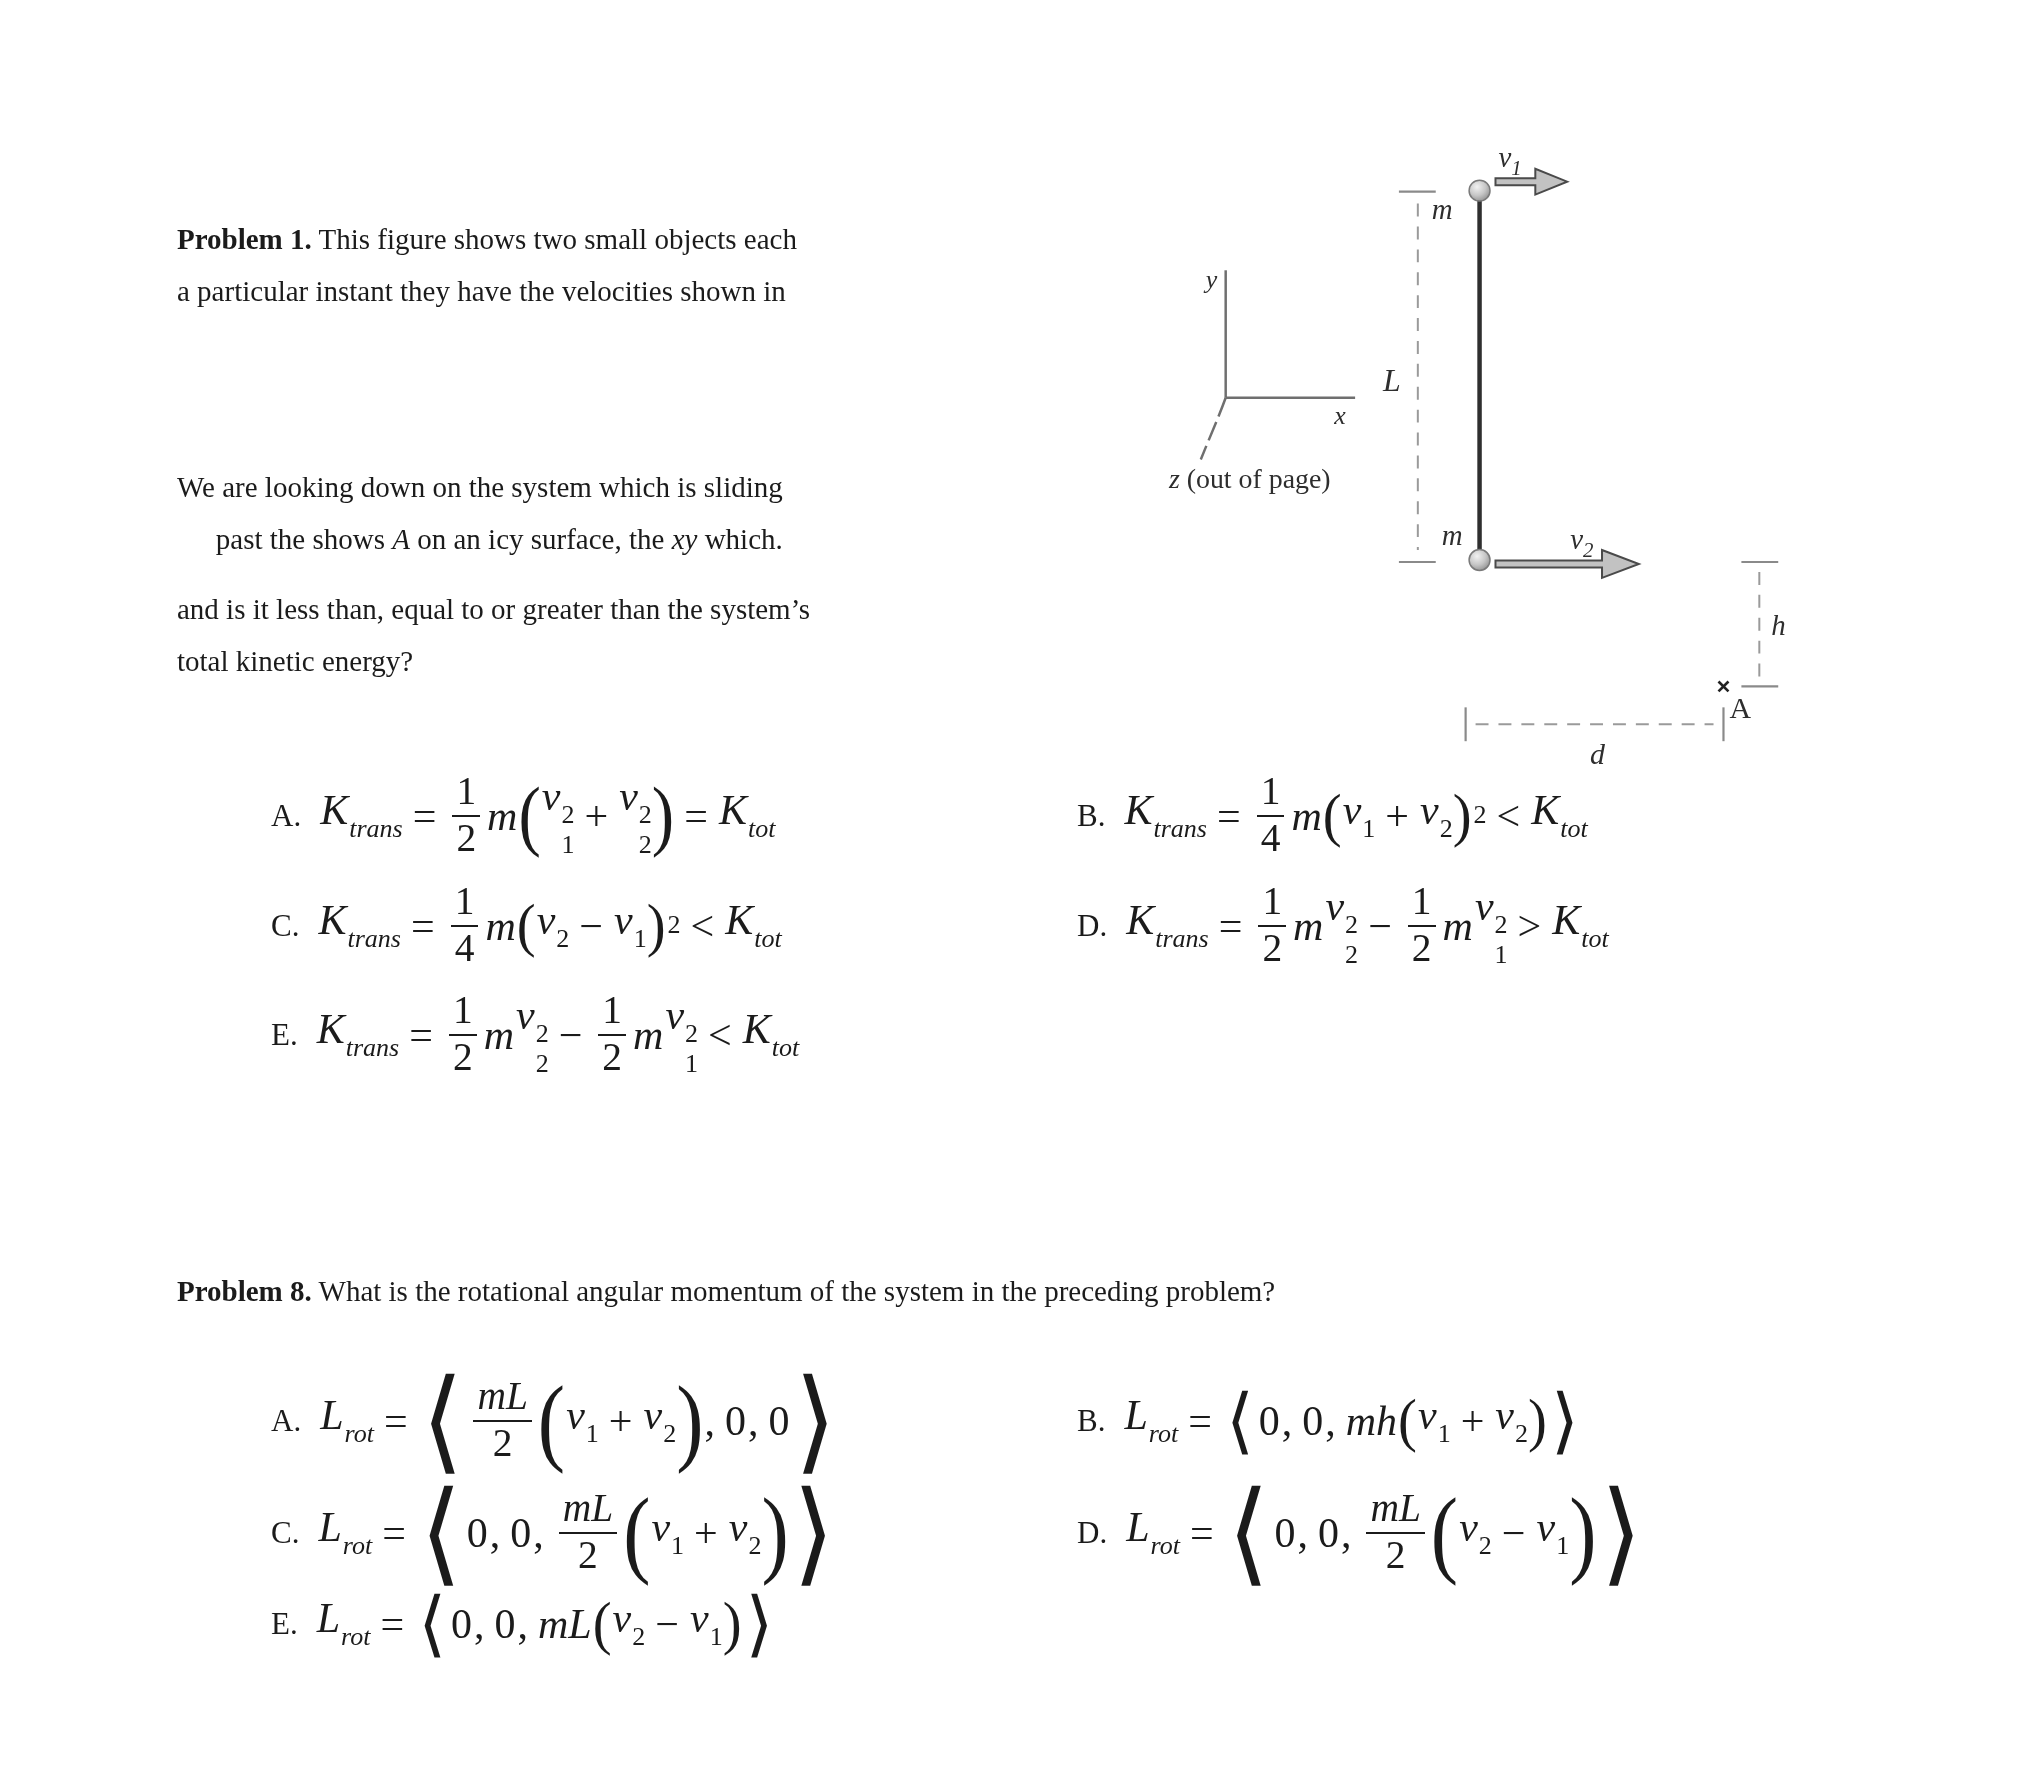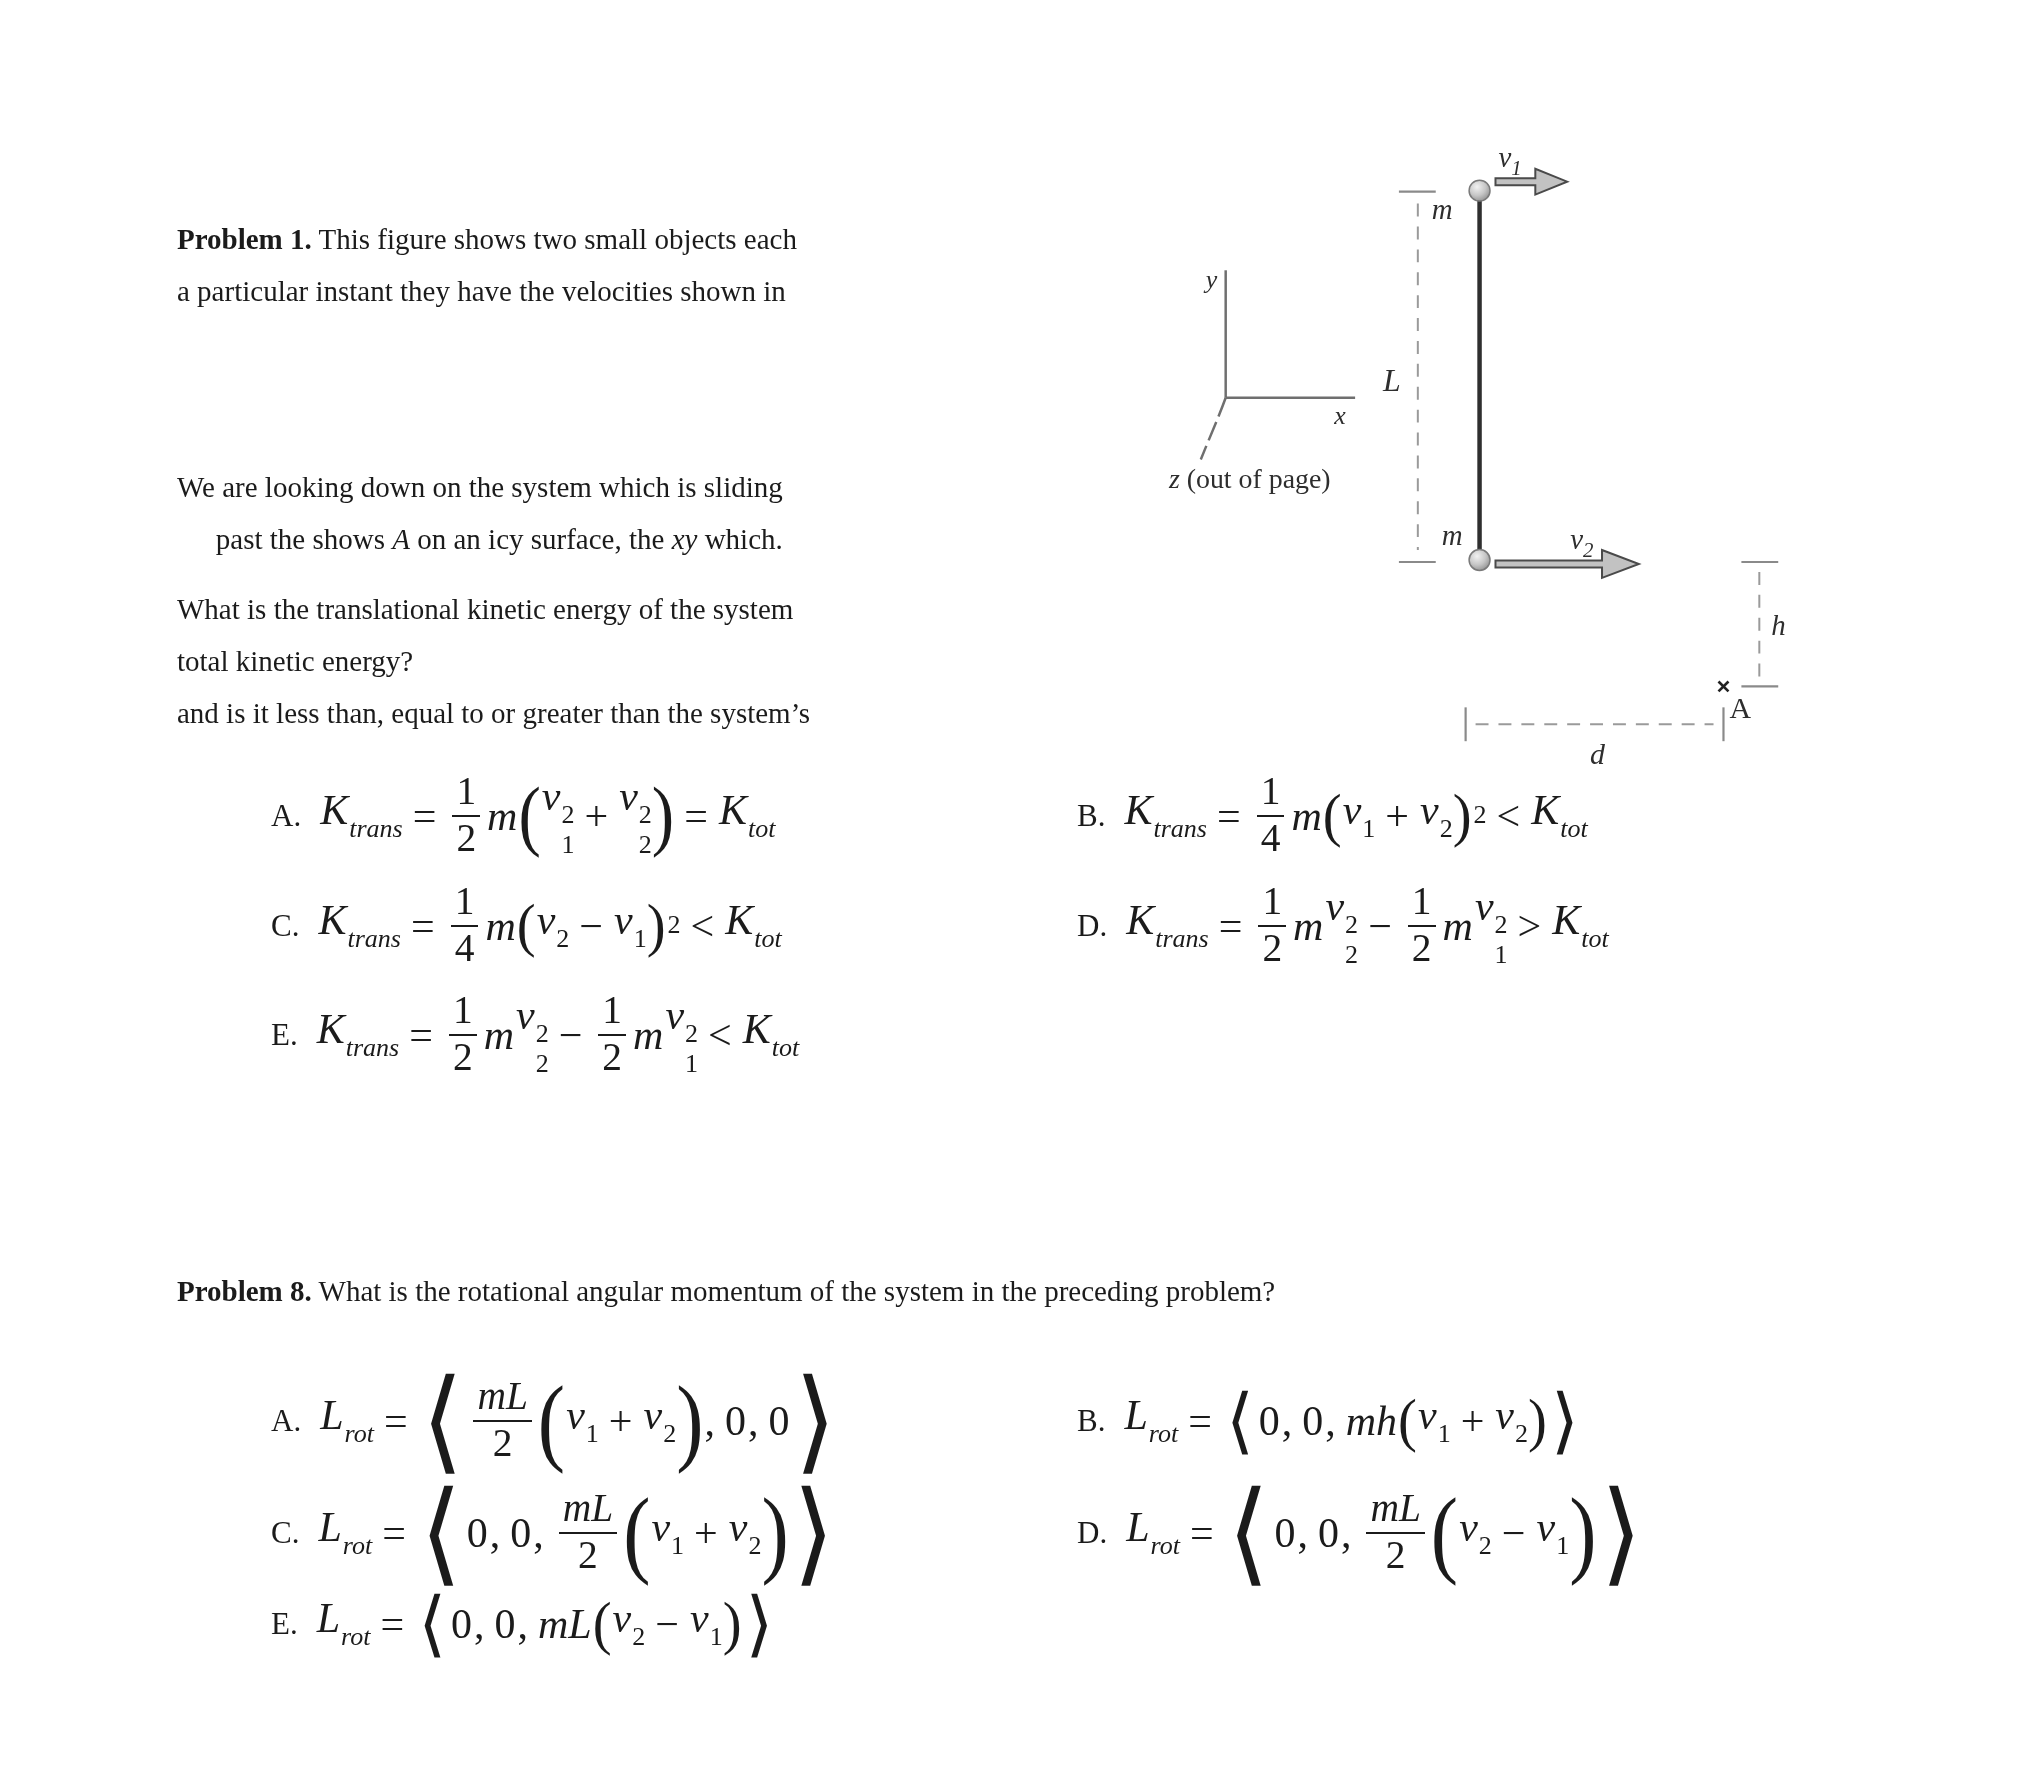--- a/index.html
+++ b/index.html
@@ -53,23 +53,22 @@
 
 <div class="para" id="para1" style="left:177px;top:213px;">
     <div class="tline"><span class="bold">Problem 1.</span><span> This figure shows two small objects each</span></div>
     <div class="tline"><span>a particular instant they have the velocities shown in</span></div>
   </div>
 <div class="para" id="para2" style="left:177px;top:461px;text-align:right;">
     <div class="tline"><span>We are looking down on the system which is sliding</span></div>
     <div class="tline"><span>past the shows </span><span class="it">A</span><span> on an icy surface, the </span><span class="it">xy</span><span> which.</span></div>
   </div>
 <div class="para" id="para3" style="left:177px;top:583px;">
-    <div class="tline"><span>What is the translational kinetic energy of the system</span></div>
+    <div class="tline"><span>and is it less than, equal to or greater than the system’s</span></div>
     <div class="tline"><span>total kinetic energy?</span></div>
-    <div class="tline"><span>and is it less than, equal to or greater than the system’s</span></div>
   </div>
 
 <div class="choice" style="left:271px;top:764px;">
   <span class="chlabel">A.</span>
   <span class="eq">
       <span class="tokw"><span class="tok">K</span><span class="sub it">trans</span></span>
       <span class="tokw"><span class="tok op">=</span></span>
       <span class="frac">
         <span class="fnum">1</span>
         <span class="fbar"></span>

